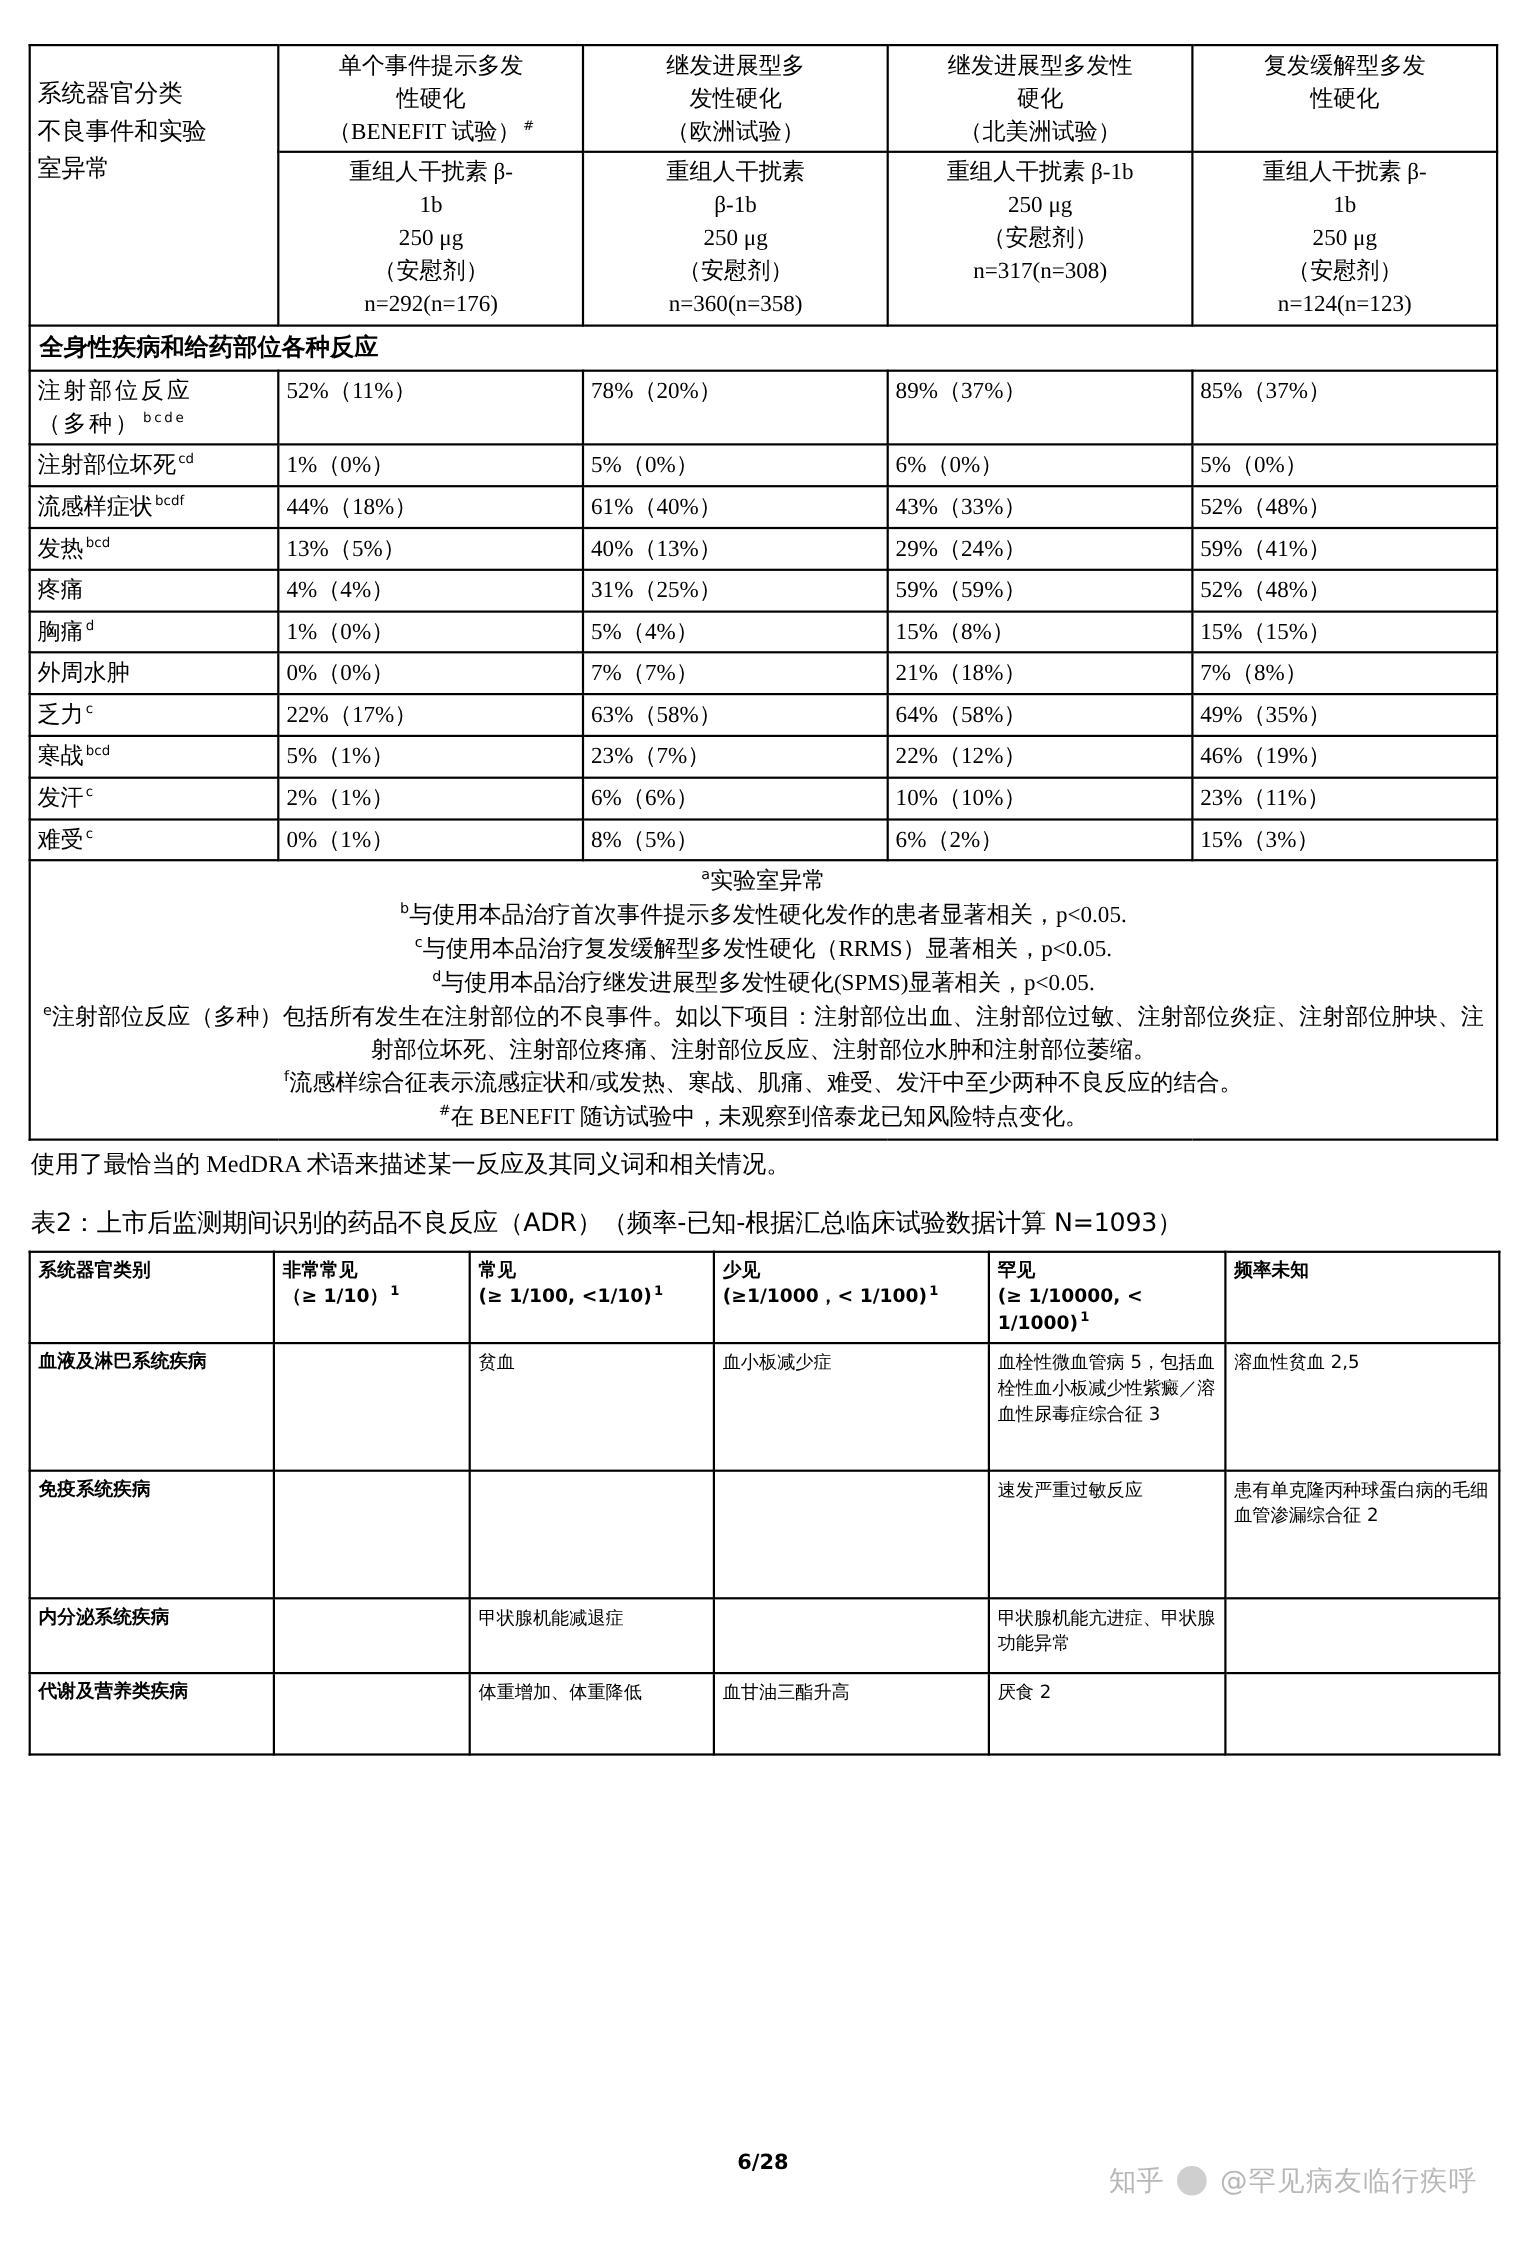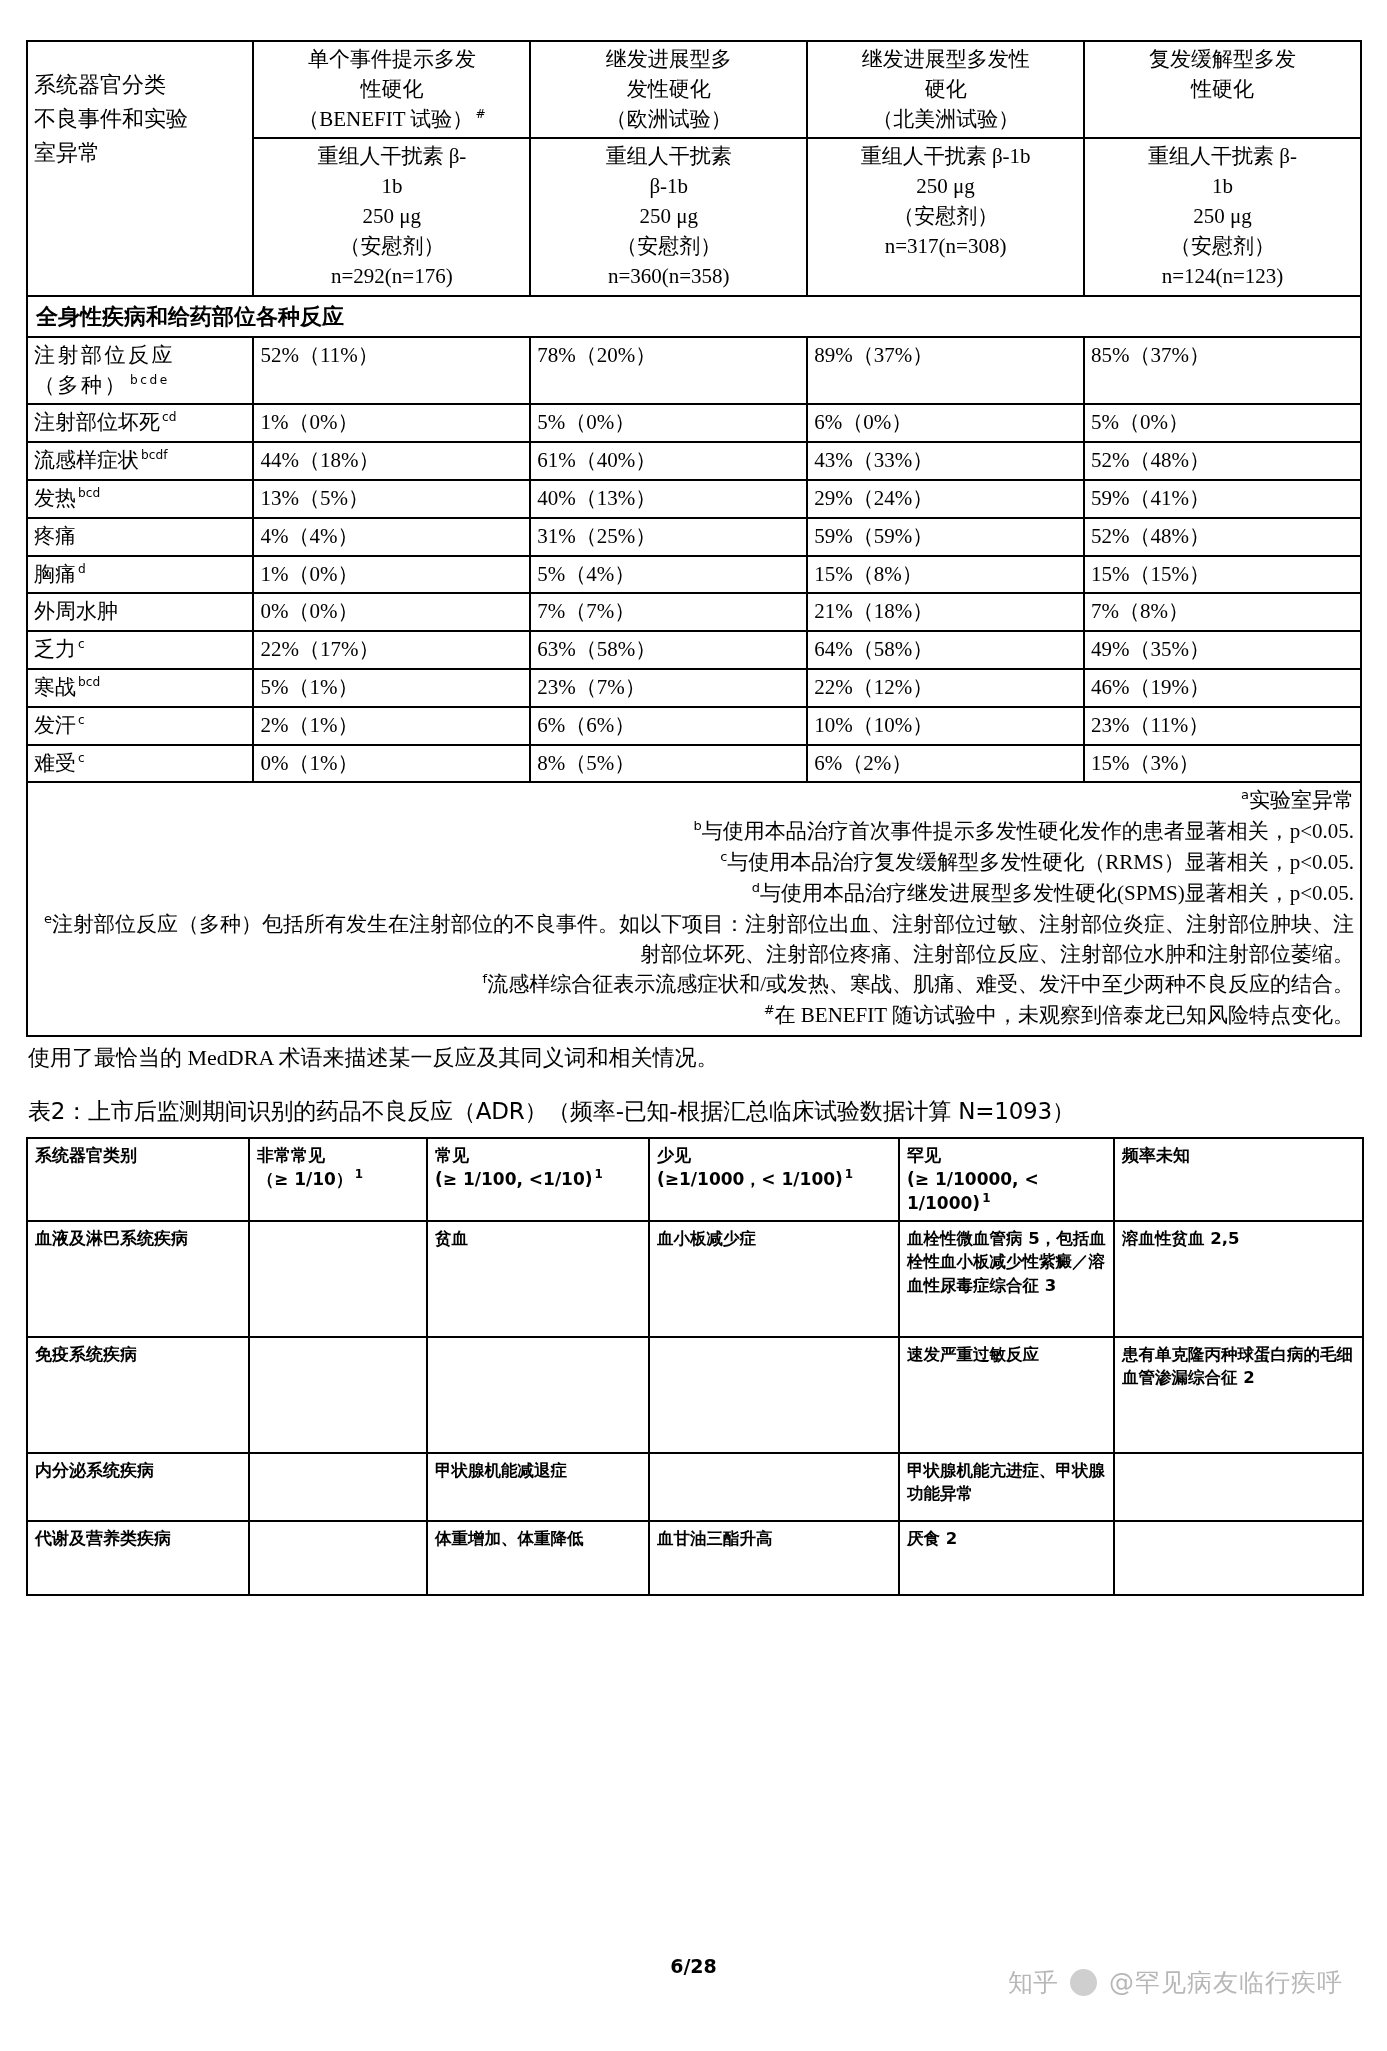--- a/index.html
+++ b/index.html
@@ -65,21 +65,21 @@
   }
   .datacell { font-size: 21px; white-space: nowrap; }
 
   .hdr-line { display: block; }
 
   
   .fncell {
     font-size: 21px;
     line-height: 1.52;
     padding: 6px 8px 8px 8px;
-    text-align: right;
+    text-align: center;
   }
   .fncell p { margin: 0 0 1px 0; }
   .fnmark {
     font-size: 0.62em;
     vertical-align: super;
     line-height: 0;
     font-family: "DejaVu Sans", "Liberation Sans", sans-serif;
   }
 
   .afterline {
@@ -102,21 +102,21 @@
     border-collapse: collapse;
     width: 1336px;
     table-layout: fixed;
     margin: 0;
   }
   table.t2 td, table.t2 th {
     border: 2px solid #000;
     padding: 5px 7px;
     vertical-align: top;
     text-align: left;
-    font-weight: bold;
+    font-weight: normal;
     font-size: 17px;
     line-height: 1.4;
   }
   table.t2 th {
     font-family: "DejaVu Sans", "Liberation Sans", sans-serif;
     font-weight: bold;
     font-size: 17px;
   }
   .t2 .soc {
     font-family: "DejaVu Sans", "Liberation Sans", sans-serif;

